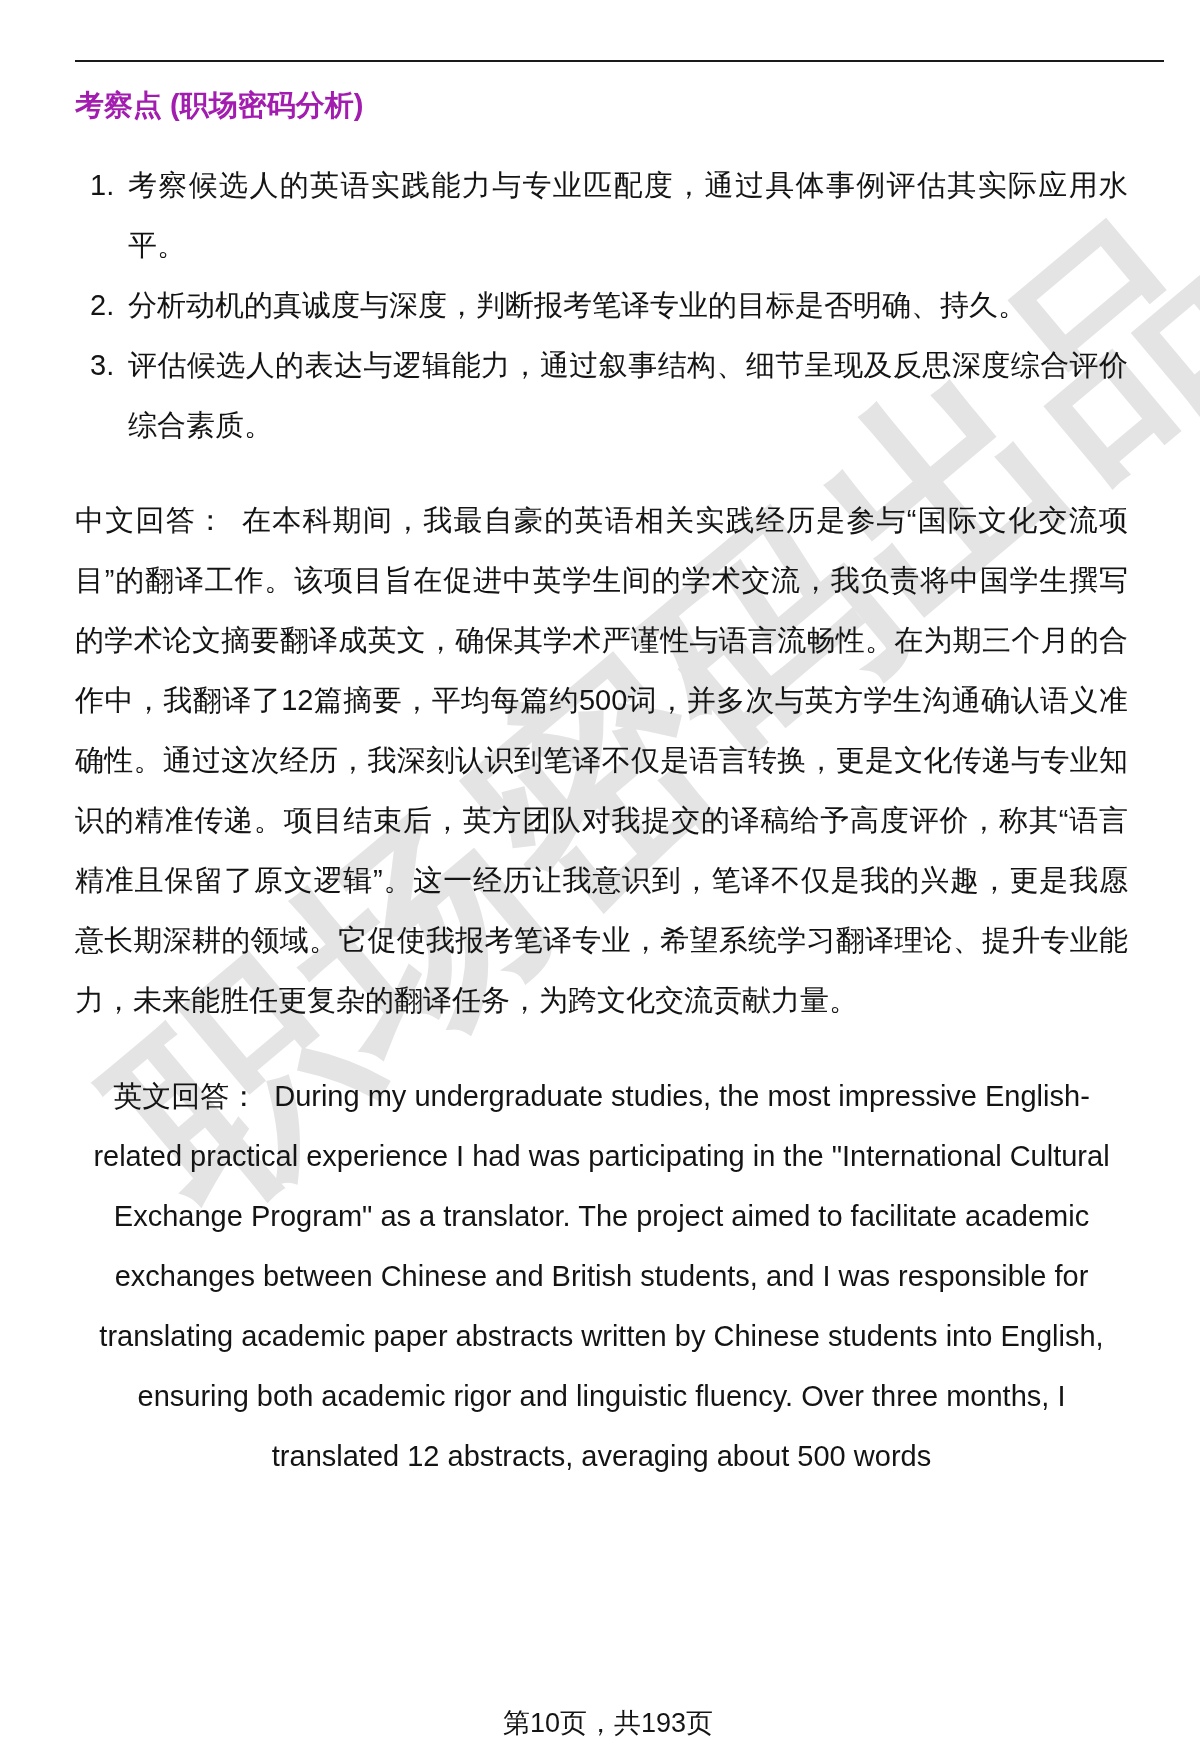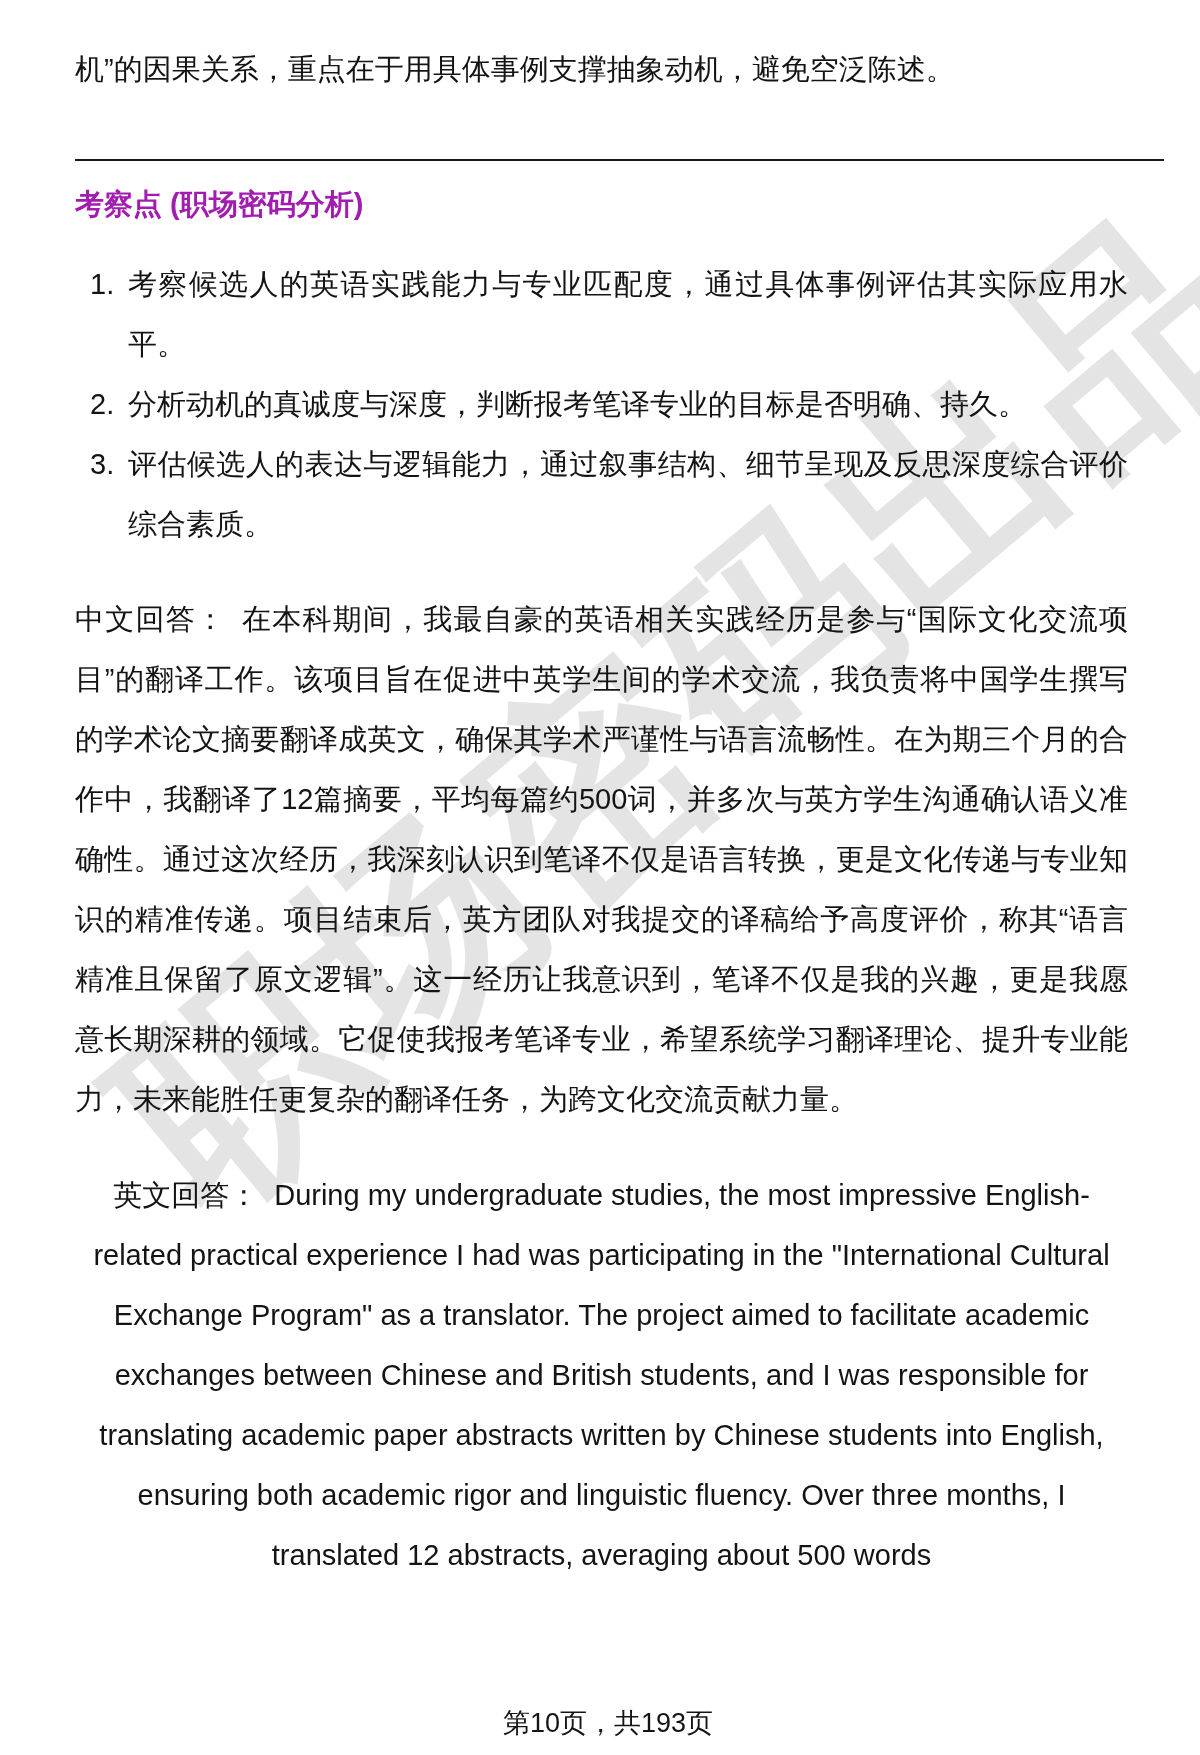--- a/index.html
+++ b/index.html
@@ -117,21 +117,20 @@
 </style>
 </head>
 <body>
 
 <div class="page">
 
   <div class="watermark">职场密码出品</div>
 
   <main class="content">
 
-    <p class="carry">机”的因果关系，重点在于用具体事例支撑抽象动机，避免空泛陈述。</p>
 
     <div class="divider"></div>
 
 
     <h3 class="section-h">考察点 (职场密码分析)</h3>
 
     <div class="olist">
       <div class="oitem">
         <span class="num">1.</span>
         <span class="txt">考察候选人的英语实践能力与专业匹配度，通过具体事例评估其实际应用水平。</span>

